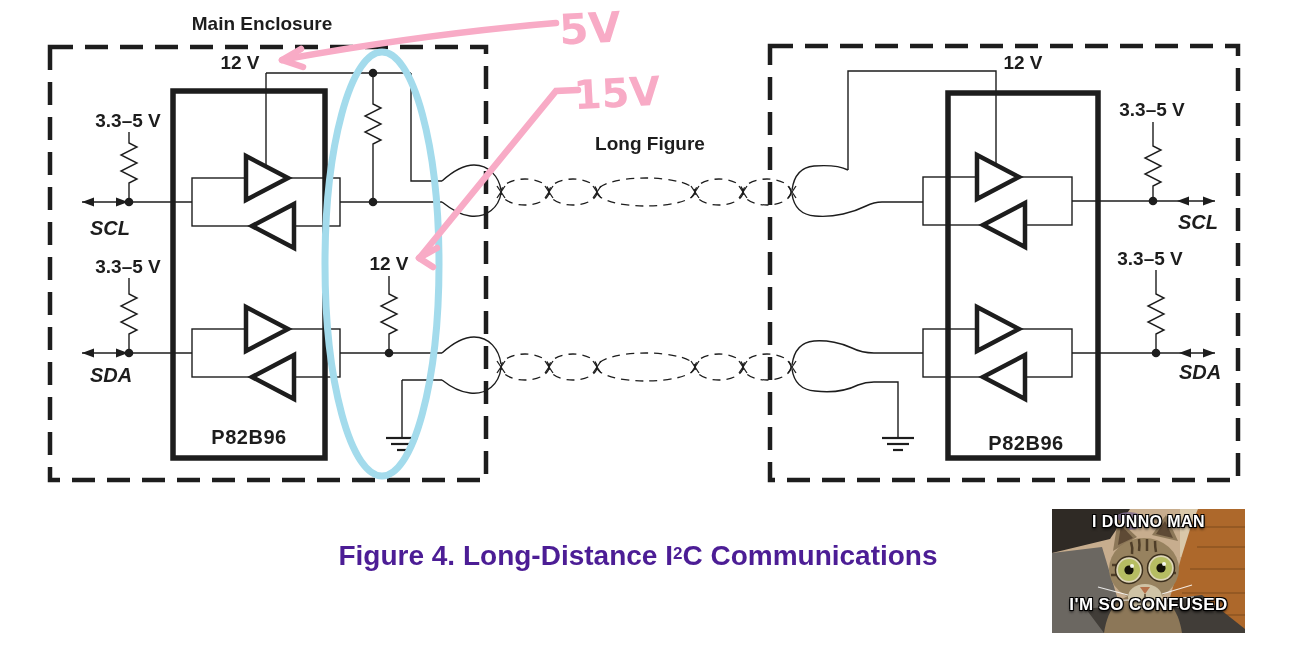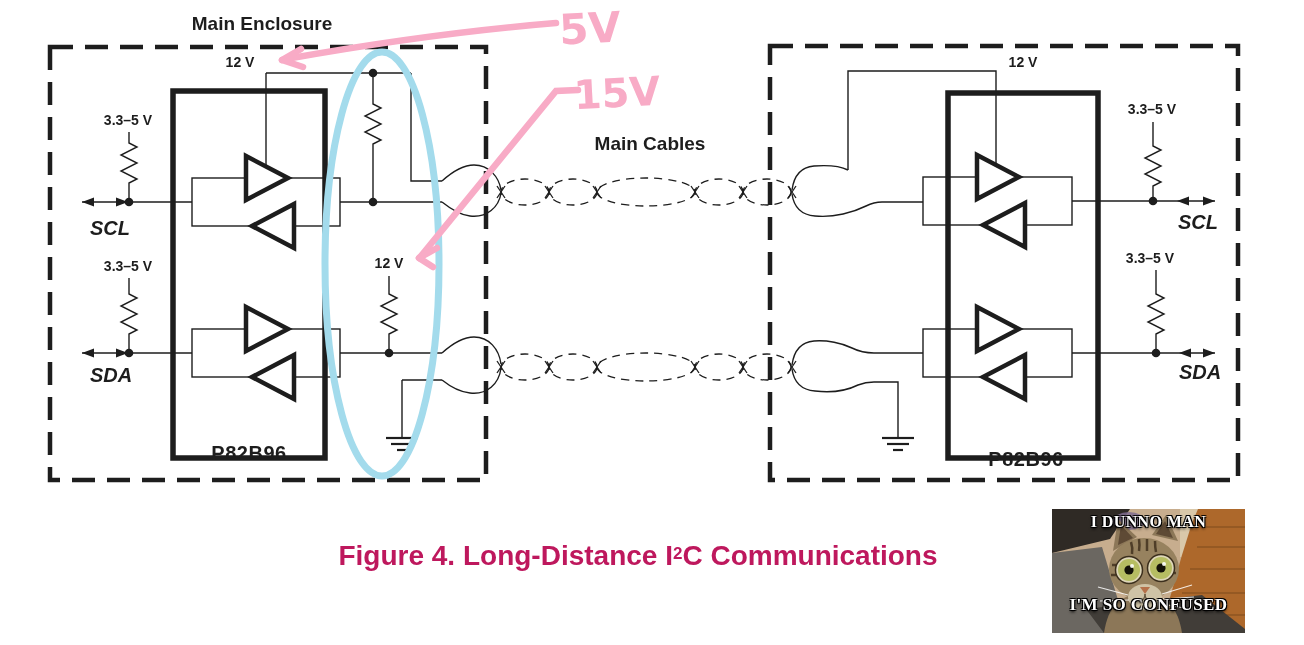--- a/index.html
+++ b/index.html
@@ -1,33 +1,33 @@
 <!DOCTYPE html>
 <html><head>
 <meta charset="utf-8">
 <style>
   html,body{margin:0;padding:0;}
   body{width:1304px;height:645px;background:#ffffff;position:relative;overflow:hidden;
        font-family:"Liberation Sans",sans-serif;}
   .stage{position:absolute;left:0;top:0;width:1304px;height:645px;border-radius:17px;}
   svg.circuit{position:absolute;left:0;top:0;}
   .lbl{position:absolute;transform:translate(-50%,-50%);white-space:nowrap;
-       font-weight:bold;color:#1d1d1d;font-size:14px;line-height:1;}
+       font-weight:bold;color:#1d1d1d;font-size:19px;line-height:1;}
   .title{font-size:19px;}
   .bus{font-size:20px;font-style:italic;}
-  .chip{font-size:20px;letter-spacing:.5px;margin-top:16px;}
+  .chip{font-size:20px;letter-spacing:.5px;}
   .cable-lbl{font-size:19px;}
   .caption{position:absolute;transform:translate(-50%,-50%);white-space:nowrap;
-       font-weight:bold;color:#be185d;font-size:28px;}
+       font-weight:bold;color:#4c1d95;font-size:28px;}
   .caption sup{font-size:17px;vertical-align:6px;}
   .hand{position:absolute;transform:translate(-50%,-50%) rotate(-3deg);
        color:#f8abc6;font-family:"DejaVu Sans",sans-serif;font-weight:bold;
        font-size:42px;line-height:1;}
   .hand.small{font-size:40px;}
-  .meme{position:absolute;left:1052px;top:509px;width:193px;height:124px;overflow:hidden;font-family:Liberation Serif, serif;}
+  .meme{position:absolute;left:1052px;top:509px;width:193px;height:124px;overflow:hidden;}
   .meme svg{position:absolute;left:0;top:0;}
   .meme-text{position:absolute;left:0;width:100%;text-align:center;color:#fff;
        font-weight:bold;letter-spacing:.4px;
        text-shadow:-1px -1px 0 #000,1px -1px 0 #000,-1px 1px 0 #000,1px 1px 0 #000,0 2px 3px #000;}
   .meme-top{top:4px;font-size:16px;}
   .meme-bottom{bottom:18px;font-size:17px;}
 </style>
 </head>
 <body>
 
@@ -189,21 +189,21 @@
   <div class="lbl" style="left:1150px;top:258px">3.3–5 V</div>
 
   <div class="lbl bus" style="left:110px;top:228px">SCL</div>
   <div class="lbl bus" style="left:111px;top:375px">SDA</div>
   <div class="lbl bus" style="left:1198px;top:222px">SCL</div>
   <div class="lbl bus" style="left:1200px;top:372px">SDA</div>
 
   <div class="lbl chip" style="left:249px;top:437px">P82B96</div>
   <div class="lbl chip" style="left:1026px;top:443px">P82B96</div>
 
-  <div class="lbl cable-lbl" style="left:650px;top:143px">Main Cables</div>
+  <div class="lbl cable-lbl" style="left:650px;top:143px">Long Figure</div>
 
   <div class="hand" style="left:590px;top:29px">5V</div>
   <div class="hand small" style="left:617px;top:93px">15V</div>
 
   <div class="caption" style="left:638px;top:556px"><span>Figure 4. Long-Distance I</span><sup>2</sup><span>C Communications</span></div>
 
   <div class="meme">
     <svg width="193" height="124" viewBox="0 0 193 124">
       <rect width="193" height="124" fill="#c7ad8e"></rect>
       <rect x="128" y="0" width="18" height="48" fill="#d9c8a9"></rect>

